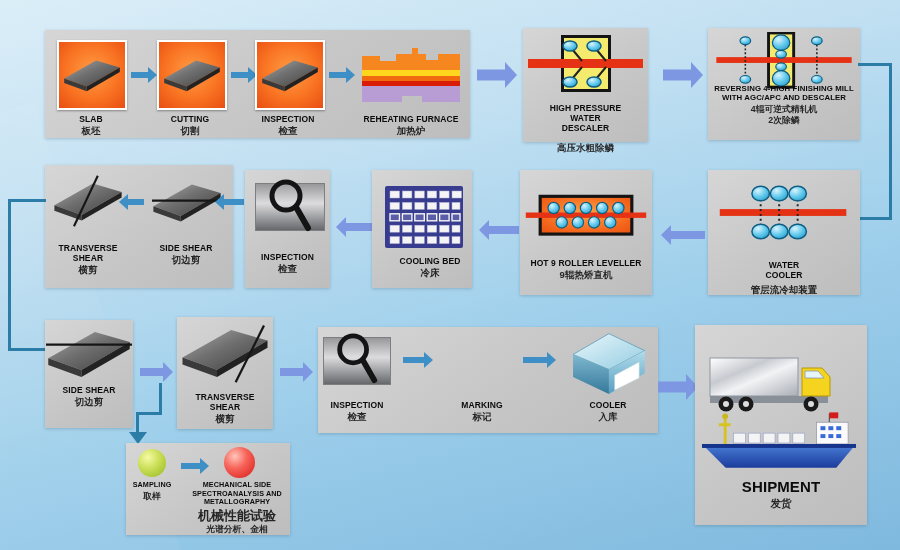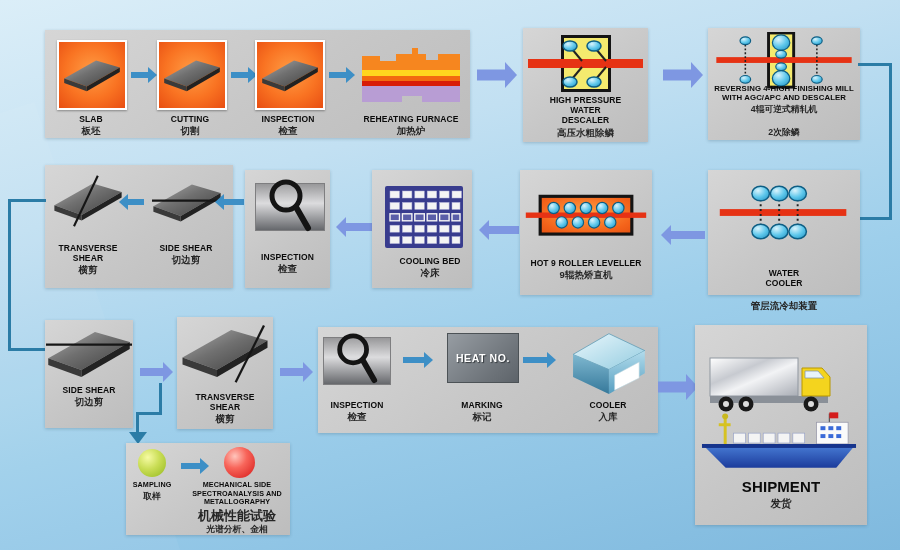--- a/index.html
+++ b/index.html
@@ -159,21 +159,21 @@
     <line x1="10" y1="12" x2="20" y2="24" stroke="#222" stroke-width="2"></line>
     <line x1="34" y1="12" x2="44" y2="24" stroke="#222" stroke-width="2"></line>
     <line x1="10" y1="42" x2="20" y2="30" stroke="#222" stroke-width="2"></line>
     <line x1="34" y1="42" x2="44" y2="30" stroke="#222" stroke-width="2"></line>
     <ellipse cx="8" cy="9" rx="7" ry="5" fill="url(#gBlueRoll)" stroke="#0e5e84" stroke-width="1.5"></ellipse>
     <ellipse cx="32" cy="9" rx="7" ry="5" fill="url(#gBlueRoll)" stroke="#0e5e84" stroke-width="1.5"></ellipse>
     <ellipse cx="8" cy="45" rx="7" ry="5" fill="url(#gBlueRoll)" stroke="#0e5e84" stroke-width="1.5"></ellipse>
     <ellipse cx="32" cy="45" rx="7" ry="5" fill="url(#gBlueRoll)" stroke="#0e5e84" stroke-width="1.5"></ellipse>
   </svg>
   <div class="lbl" style="left:523px;top:95px;width:125px">
-    <div class="en" style="width:76px;margin:0 auto">HIGH PRESSURE WATER DESCALER</div>
+    <div class="en" style="width:76px;margin:8px auto">HIGH PRESSURE WATER DESCALER</div>
     <div class="zh">高压水粗除鳞</div>
   </div>
 
   <div class="arr lg r peri" style="left:663px;top:62px;width:40px;height:26px"></div>
 
   <div class="panel" style="left:708px;top:28px;width:152px;height:112px"></div>
   <svg class="abs" style="left:711px;top:32px" width="146" height="58" viewBox="0 0 150 60">
     <rect x="59" y="1" width="26" height="56" fill="#f4ea6e" stroke="#141414" stroke-width="3"></rect>
     <rect x="5" y="26" width="140" height="6" fill="#e63214"></rect>
     <ellipse cx="72" cy="11" rx="9" ry="8" fill="url(#gBlueRoll)" stroke="#0e5e84" stroke-width="1.3"></ellipse>
@@ -183,21 +183,21 @@
     <line x1="35" y1="13" x2="35" y2="45" stroke="#222" stroke-width="1.6" stroke-dasharray="2,2"></line>
     <line x1="109" y1="13" x2="109" y2="45" stroke="#222" stroke-width="1.6" stroke-dasharray="2,2"></line>
     <ellipse cx="35" cy="9" rx="5.5" ry="4" fill="url(#gBlueRoll)" stroke="#0e5e84" stroke-width="1.2"></ellipse>
     <ellipse cx="35" cy="49" rx="5.5" ry="4" fill="url(#gBlueRoll)" stroke="#0e5e84" stroke-width="1.2"></ellipse>
     <ellipse cx="109" cy="9" rx="5.5" ry="4" fill="url(#gBlueRoll)" stroke="#0e5e84" stroke-width="1.2"></ellipse>
     <ellipse cx="109" cy="49" rx="5.5" ry="4" fill="url(#gBlueRoll)" stroke="#0e5e84" stroke-width="1.2"></ellipse>
   </svg>
   <div class="lbl" style="left:706px;top:84px;width:156px">
     <div class="en" style="font-size:7.8px">REVERSING 4-HIGH FINISHING MILL WITH AGC/APC AND DESCALER</div>
     <div class="zh" style="font-size:8.8px">4辊可逆式精轧机</div>
-    <div class="zh" style="font-size:8.8px;margin-top:12px">2次除鳞</div>
+    <div class="zh" style="font-size:8.8px;margin-top:0">2次除鳞</div>
   </div>
 
   <div class="cline" style="left:858px;top:63px;width:34px;height:3px"></div>
   <div class="cline" style="left:889px;top:63px;width:3px;height:157px"></div>
   <div class="cline" style="left:858px;top:217px;width:34px;height:3px"></div>
 
   <div class="panel" style="left:45px;top:165px;width:188px;height:123px"></div>
   <svg class="abs" style="left:53px;top:174px" width="70" height="54" viewBox="0 0 100 76">
     <polygon points="2,44 57,13 98,25 41,58" fill="url(#gSlab)"></polygon>
     <polygon points="2,44 41,58 41,66 2,52" fill="#3a3a3a"></polygon>
@@ -316,21 +316,21 @@
     <g fill="url(#gBlueRoll)" stroke="#0e5e84" stroke-width="1.5">
       <ellipse cx="50" cy="11" rx="9" ry="7.5"></ellipse>
         <ellipse cx="69" cy="11" rx="9" ry="7.5"></ellipse>
         <ellipse cx="88" cy="11" rx="9" ry="7.5"></ellipse>
       <ellipse cx="50" cy="50" rx="9" ry="7.5"></ellipse>
         <ellipse cx="69" cy="50" rx="9" ry="7.5"></ellipse>
         <ellipse cx="88" cy="50" rx="9" ry="7.5"></ellipse>
     </g>
   </svg>
   <div class="lbl" style="left:708px;top:256px;width:152px">
-    <div class="en" style="width:56px;margin:12px auto">WATER COOLER</div>
+    <div class="en" style="width:56px;margin:4px auto">WATER COOLER</div>
     <div class="zh">管层流冷却装置</div>
   </div>
 
   <div class="cline" style="left:8px;top:199px;width:38px;height:3px"></div>
   <div class="cline" style="left:8px;top:199px;width:3px;height:152px"></div>
   <div class="cline" style="left:8px;top:348px;width:40px;height:3px"></div>
 
   <div class="panel" style="left:45px;top:320px;width:88px;height:108px"></div>
   <svg class="abs" style="left:46px;top:326px" width="86" height="56" viewBox="0 0 100 66">
     <polygon points="2,38 57,7 98,19 41,52" fill="url(#gSlab)"></polygon>
@@ -371,23 +371,20 @@
     <circle cx="22" cy="20" r="14" fill="rgba(255,255,255,.08)" stroke="#141414" stroke-width="5"></circle>
     <line x1="32" y1="31" x2="44" y2="52" stroke="#141414" stroke-width="6" stroke-linecap="round"></line>
   </svg>
   <div class="lbl" style="left:312px;top:400px;width:90px">
     <div class="en">INSPECTION</div>
       <div class="zh">检查</div>
   </div>
 
   <div class="arr sm r steel" style="left:403px;top:352px;width:30px;height:16px"></div>
 
-  <div class="plate" style="left:447px;top:333px;width:70px;height:48px">
-    <span>HEAT NO.</span>
-  </div>
   <div class="lbl" style="left:437px;top:400px;width:90px">
     <div class="en">MARKING</div>
       <div class="zh">标记</div>
   </div>
 
   <div class="arr sm r steel" style="left:523px;top:352px;width:33px;height:16px"></div>
 
   <svg class="abs" style="left:565px;top:328px" width="86" height="68" viewBox="0 0 90 72">
     <polygon points="8,28 46,6 84,24 46,44" fill="url(#gRoofTop)" stroke="#5a9ab5" stroke-width=".8"></polygon>
     <polygon points="8,28 46,44 46,70 8,52" fill="url(#gWallL)"></polygon>

